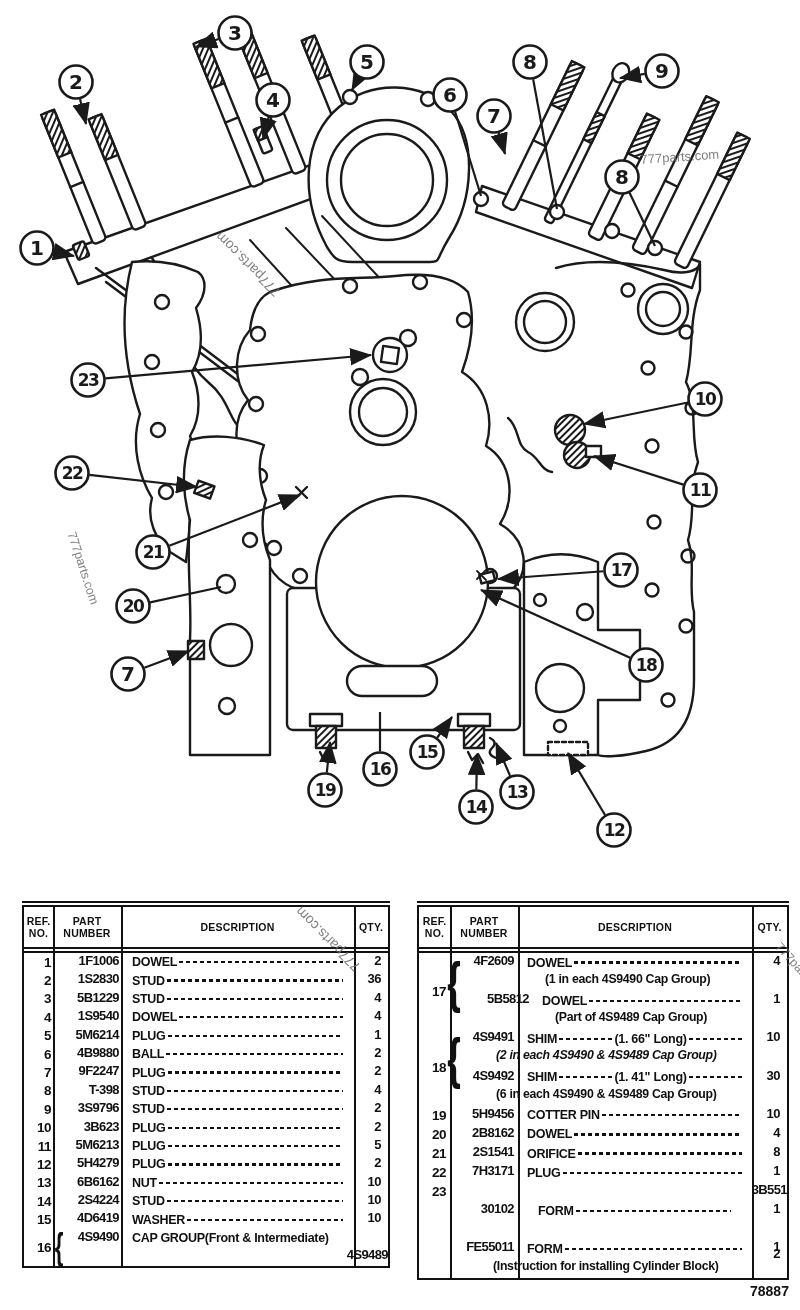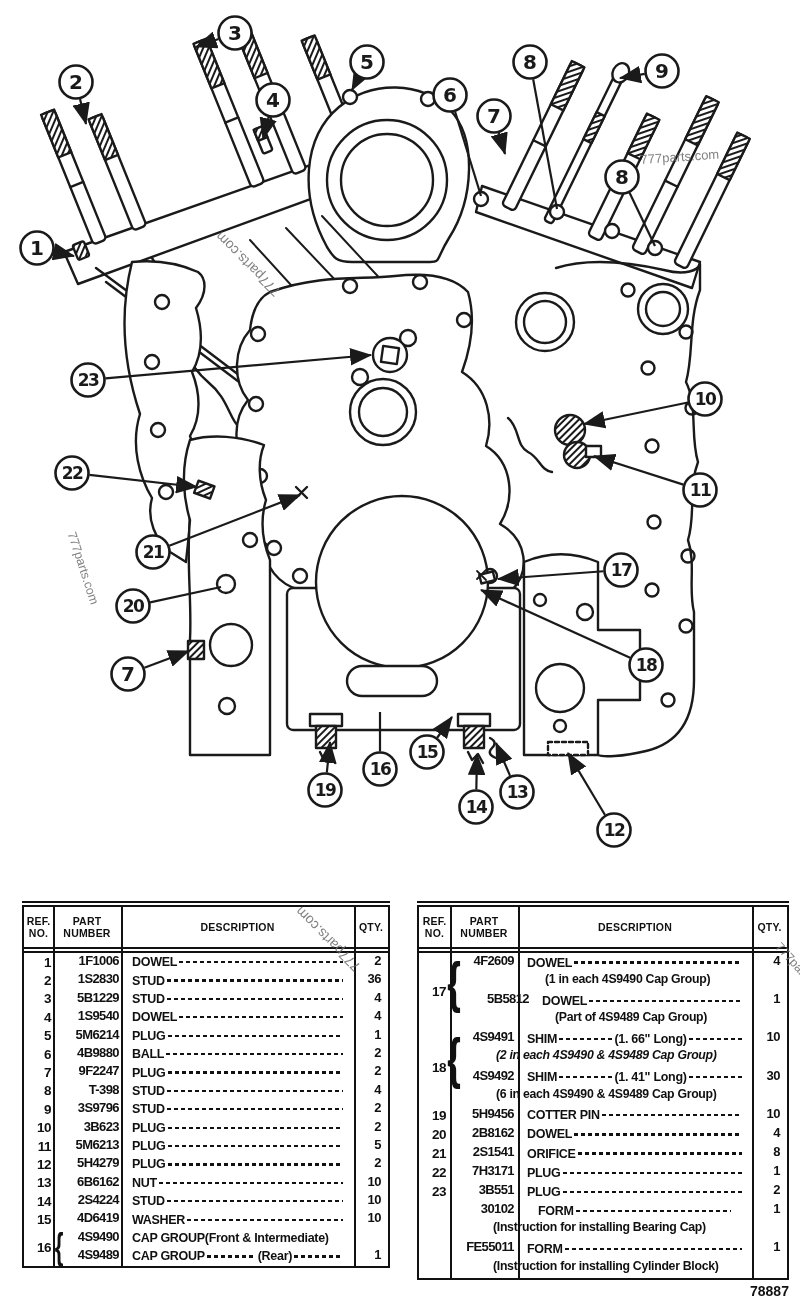--- a/index.html
+++ b/index.html
@@ -531,21 +531,21 @@
           <div class="brace" style="height: 36.8px;">
             <span style="font-size: 36.064px; line-height: 36.8px;">{</span>
           </div>
           <div class="tline" style="height: 18.4px;">
             <div class="part">4S9490</div>
             <div class="desc">
               <span>CAP GROUP(Front &amp; Intermediate)</span>
             </div>
             <div class="qty"></div>
           </div>
-          <div class="tline" style="height: 18.4px;">
+          <div class="tline" style="height: 18.4px; flex-direction: column;">
             <div class="part">4S9489</div>
             <div class="desc">
               <span>CAP GROUP</span>
               <div class="dash"></div>
               <span>(Rear)</span>
               <div class="dash"></div>
             </div>
             <div class="qty">1</div>
           </div>
         </div>
@@ -673,41 +673,38 @@
             <div class="part">7H3171</div>
             <div class="desc">
               <span>PLUG</span>
               <div class="dash"></div>
             </div>
             <div class="qty">1</div>
           </div>
         </div>
         <div class="group" style="height: 19.1px;">
           <div class="ref-cell">23</div>
-          <div class="tline" style="height: 19.1px;">
+          <div class="tline" style="height: 19.1px; flex-direction: column;">
             <div class="part">3B551</div>
             <div class="desc">
               <span>PLUG</span>
               <div class="dash"></div>
             </div>
             <div class="qty">2</div>
           </div>
         </div>
         <div class="group" style="height: 38.2px;">
           <div class="ref-cell"></div>
           <div class="tline" style="height: 19.1px; gap: 11px;">
             <div class="part">30102</div>
             <div class="desc">
               <span>FORM</span>
               <div class="dash"></div>
             </div>
             <div class="qty">1</div>
-          </div>
-          <div class="tline" style="height: 19.1px;">
-            <div class="note" style="padding-left: 43px;">(Instruction for installing Bearing Cap)</div>
           </div>
         </div>
         <div class="group" style="height: 38.2px;">
           <div class="ref-cell"></div>
           <div class="tline" style="height: 19.1px;">
             <div class="part">FE55011</div>
             <div class="desc">
               <span>FORM</span>
               <div class="dash"></div>
             </div>

